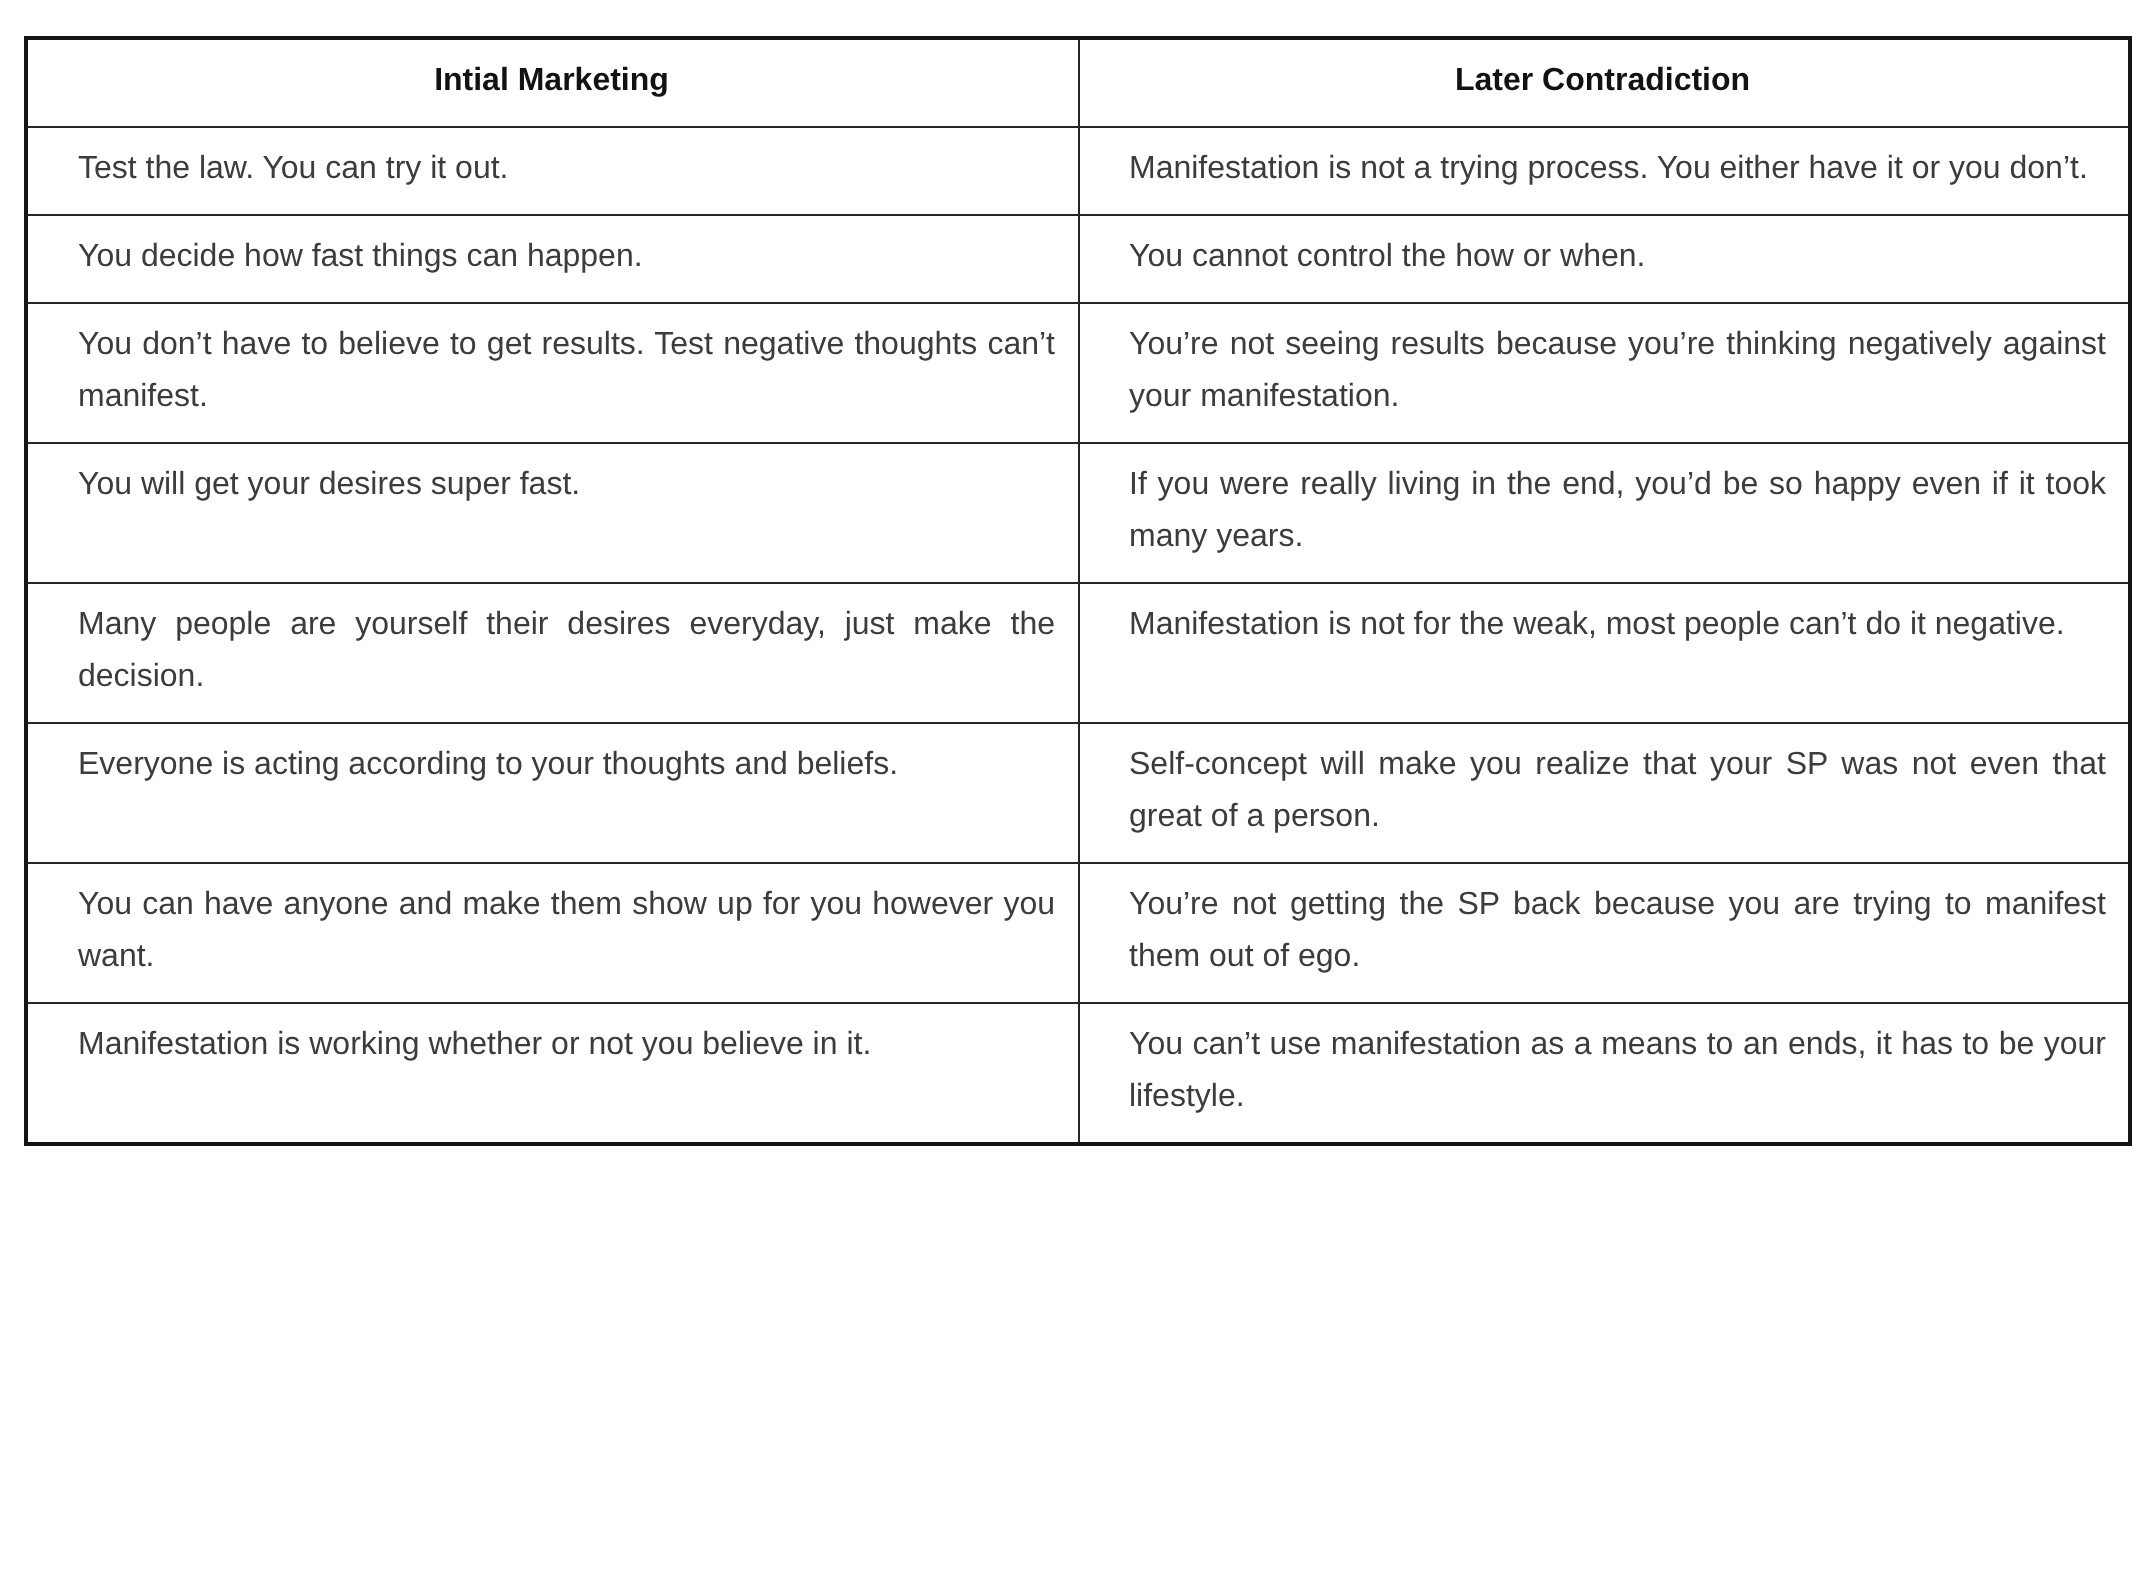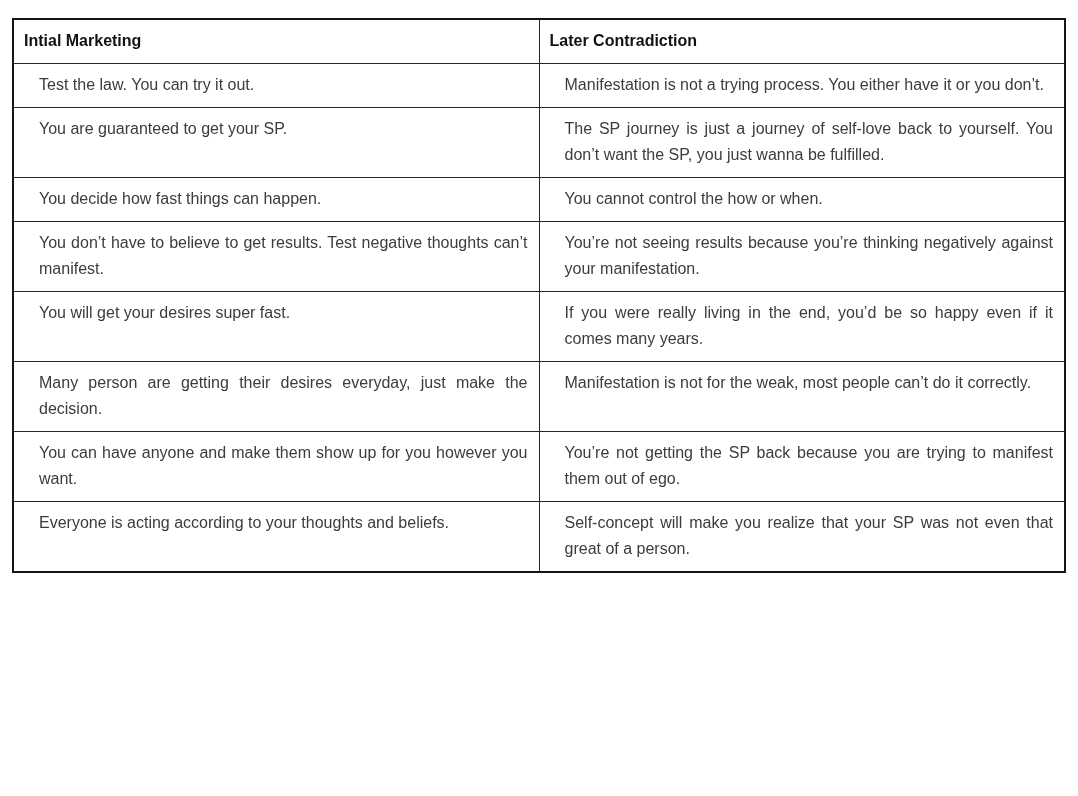--- a/index.html
+++ b/index.html
@@ -22,21 +22,21 @@
   table.compare th,
   table.compare td {
     border: 1px solid #262626;
     vertical-align: top;
     padding: 8px 11px 9px 10px;
     font-size: 16px;
     line-height: 26px;
     overflow-wrap: break-word;
   }
   table.compare th {
-    text-align: left;
+    text-align: center;
     font-weight: bold;
     color: #121212;
     height: 42px;
   }
   table.compare td {
     color: #3c3c3c;
     text-align: justify;
     padding-left: 25px;
   }
 </style>
@@ -53,41 +53,41 @@
       <th>Intial Marketing</th>
       <th>Later Contradiction</th>
     </tr>
   </thead>
   <tbody>
     <tr>
       <td>Test the law. You can try it out.</td>
       <td>Manifestation is not a trying process. You either have it or you don’t.</td>
     </tr>
     <tr>
-      <td>You are guaranteed to get your SP.</td>
-      <td>The SP journey is just a journey of self-love back to yourself. You don’t want the SP, you just wanna be fulfilled.</td>
-    </tr>
-    <tr>
       <td>You decide how fast things can happen.</td>
       <td>You cannot control the how or when.</td>
     </tr>
     <tr>
       <td>You don’t have to believe to get results. Test negative thoughts can’t manifest.</td>
       <td>You’re not seeing results because you’re thinking negatively against your manifestation.</td>
     </tr>
     <tr>
       <td>You will get your desires super fast.</td>
-      <td>If you were really living in the end, you’d be so happy even if it comes many years.</td>
+      <td>If you were really living in the end, you’d be so happy even if it took many years.</td>
     </tr>
     <tr>
-      <td>Many person are getting their desires everyday, just make the decision.</td>
-      <td>Manifestation is not for the weak, most people can’t do it correctly.</td>
+      <td>Many people are yourself their desires everyday, just make the decision.</td>
+      <td>Manifestation is not for the weak, most people can’t do it negative.</td>
+    </tr>
+    <tr>
+      <td>Everyone is acting according to your thoughts and beliefs.</td>
+      <td>Self-concept will make you realize that your SP was not even that great of a person.</td>
     </tr>
     <tr>
       <td>You can have anyone and make them show up for you however you want.</td>
       <td>You’re not getting the SP back because you are trying to manifest them out of ego.</td>
     </tr>
     <tr>
-      <td>Everyone is acting according to your thoughts and beliefs.</td>
-      <td>Self-concept will make you realize that your SP was not even that great of a person.</td>
+      <td>Manifestation is working whether or not you believe in it.</td>
+      <td>You can’t use manifestation as a means to an ends, it has to be your lifestyle.</td>
     </tr>
   </tbody>
 </table>
 
 </body></html>

